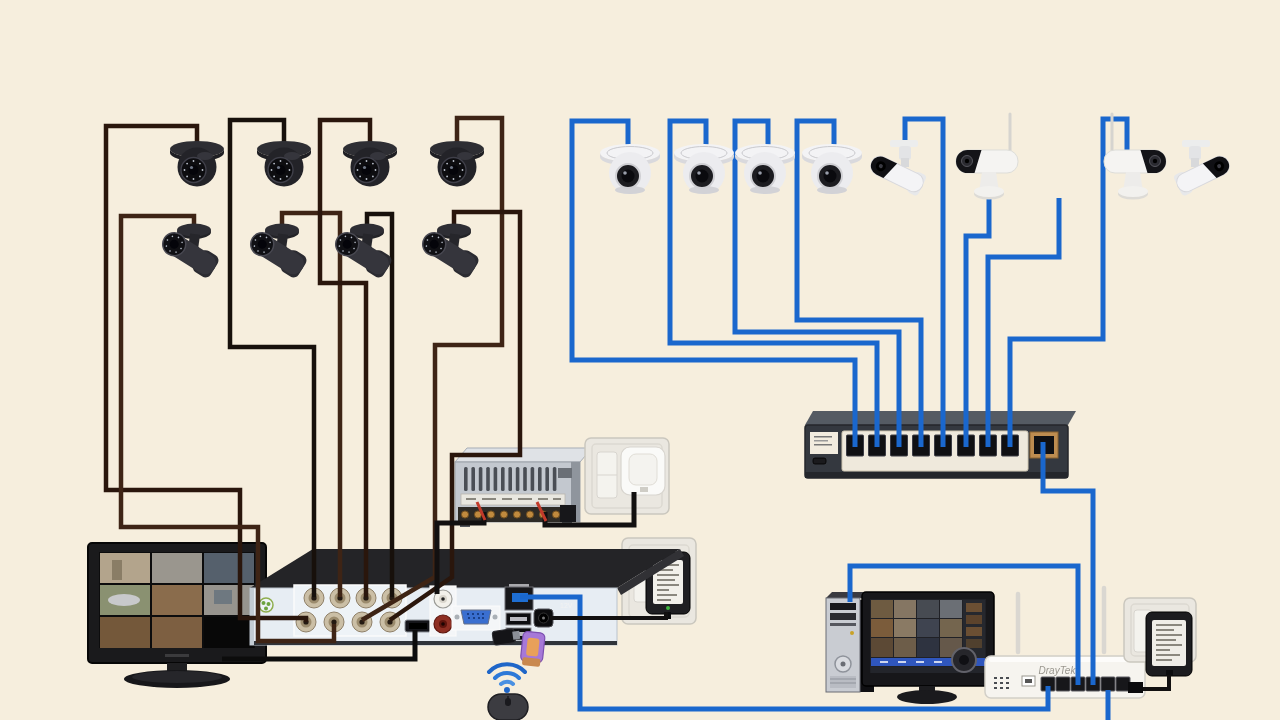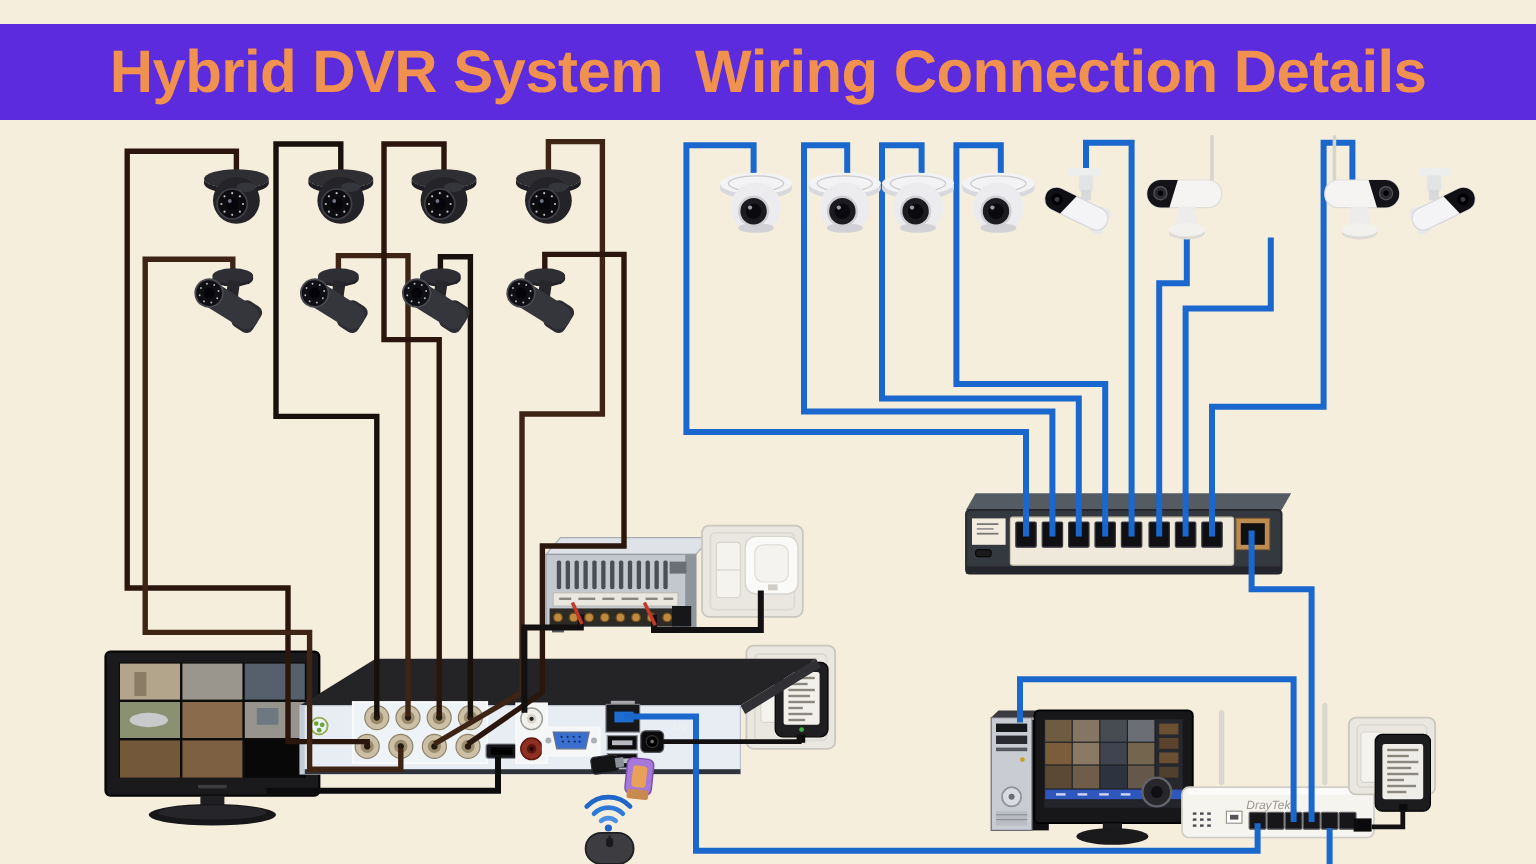--- a/index.html
+++ b/index.html
@@ -9,23 +9,20 @@
           display:flex;align-items:center;justify-content:center;}
   .banner-title{color:#f0914f;font-size:50px;font-weight:bold;letter-spacing:-0.5px;white-space:pre;}
   .diagram{position:absolute;left:0;top:0;width:1280px;height:720px;}
   svg text{font-family:"Liberation Sans",sans-serif;}
 </style>
 </head>
 <body>
 
 <div class="stage">
 
-  <div class="banner">
-    <div class="banner-title">Hybrid DVR System  Wiring Connection Details</div>
-  </div>
 
   <svg class="diagram" viewBox="0 0 1280 720" width="1280" height="720">
     <defs>
 
       <symbol id="domeB" viewBox="0 0 60 52" width="60" height="52">
         <ellipse cx="30" cy="9" rx="27" ry="8" fill="#2e2e33"></ellipse>
         <path d="M3 9 a27 8 0 0 0 54 0 v4 a27 8 0 0 1 -54 0 z" fill="#1f1f23"></path>
         <circle cx="30" cy="27" r="19.5" fill="#232328"></circle>
         <ellipse cx="38" cy="16" rx="8" ry="4" fill="#45454d" opacity="0.55"></ellipse>
         <circle cx="26.5" cy="30" r="12.5" fill="#0d0d10" stroke="#40404a" stroke-width="1.4"></circle>

